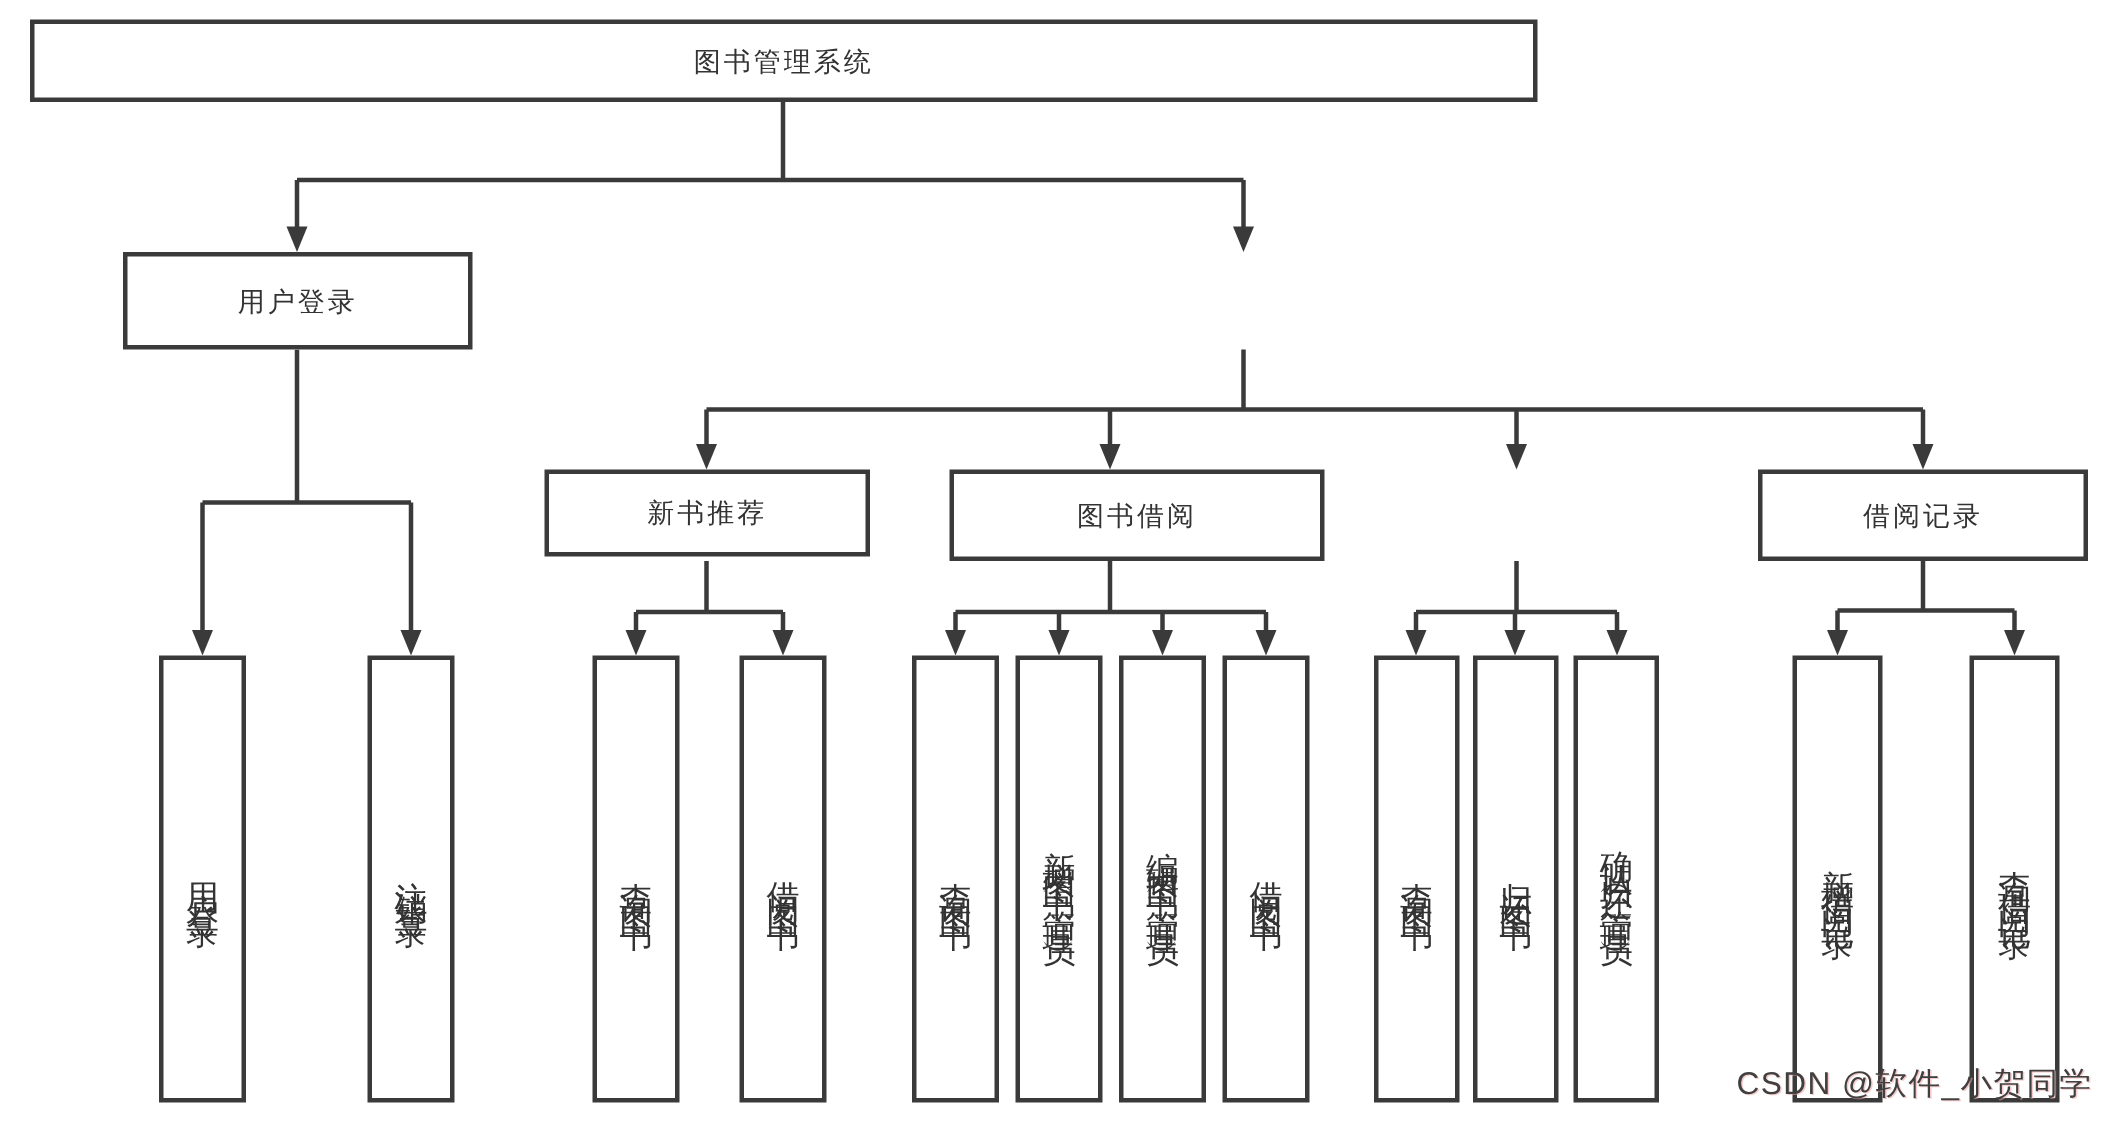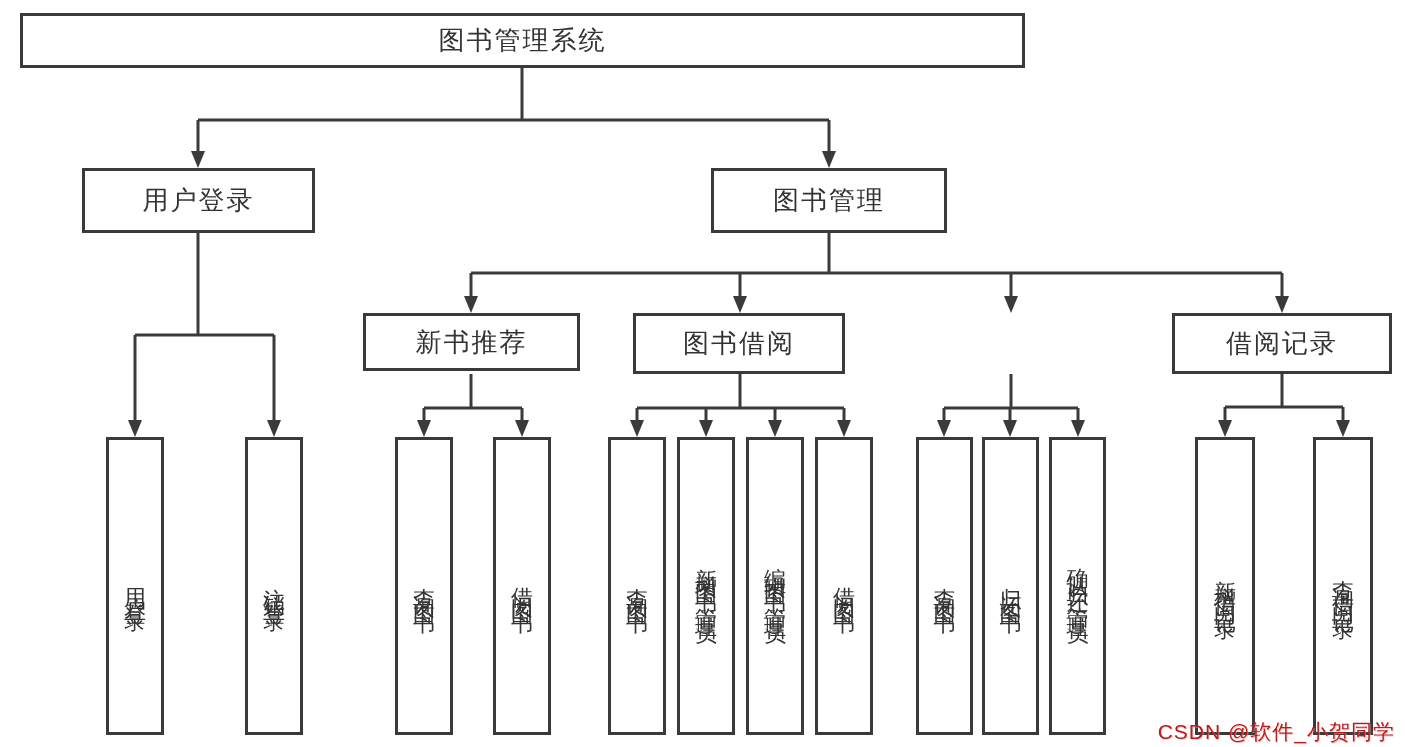--- a/index.html
+++ b/index.html
@@ -38,43 +38,43 @@
     position: absolute;
     box-sizing: border-box;
     border: 3px solid #3a3a3a;
     background: #ffffff;
     display: flex;
     align-items: center;
     justify-content: center;
     text-align: center;
   }
   .node .h-label {
-    font-size: 26px;
+    font-size: 18px;
     letter-spacing: 2px;
     white-space: nowrap;
   }
   .leaf {
     width: 58px;
     top: 437px;
     height: 298px;
   }
   .leaf .v-label {
     writing-mode: vertical-rl;
     text-orientation: mixed;
     font-size: 22px;
     letter-spacing: 8px;
     line-height: 1;
     max-height: 284px;
   }
   .watermark {
     position: absolute;
     right: 10px;
-    bottom: 1px;
+    bottom: 11px;
     font-size: 21px;
-    color: #b91c1c;
+    color: #404040;
     text-shadow: 1px 1px 0 rgba(240, 160, 160, 0.55);
     letter-spacing: 1px;
     white-space: nowrap;
     z-index: 5;
   }
 </style>
 </head>
 <body>
 
 <div id="stage">
@@ -155,28 +155,25 @@
     </g>
   </svg>
 
   <div class="node" style="left:20px; top:13px; width:1005px; height:55px;">
     <span class="h-label">图书管理系统</span>
   </div>
 
   <div class="node" style="left:82px; top:168px; width:233px; height:65px;">
     <span class="h-label">用户登录</span>
   </div>
-  <div class="node" style="left:711px; top:168px; width:236px; height:65px;">
-    <span class="h-label">图书管理</span>
-  </div>
 
   <div class="node" style="left:363px; top:313px; width:217px; height:58px;">
     <span class="h-label">新书推荐</span>
   </div>
-  <div class="node" style="left:633px; top:313px; width:212px; height:61px;">
+  <div class="node" style="left:633px; top:313px; width:250px; height:61px;">
     <span class="h-label">图书借阅</span>
   </div>
   <div class="node" style="left:1172px; top:313px; width:220px; height:61px;">
     <span class="h-label">借阅记录</span>
   </div>
 
   <div class="node leaf" style="left:106px;">
     <span class="v-label">用户登录</span>
   </div>
   <div class="node leaf" style="left:245px;">

